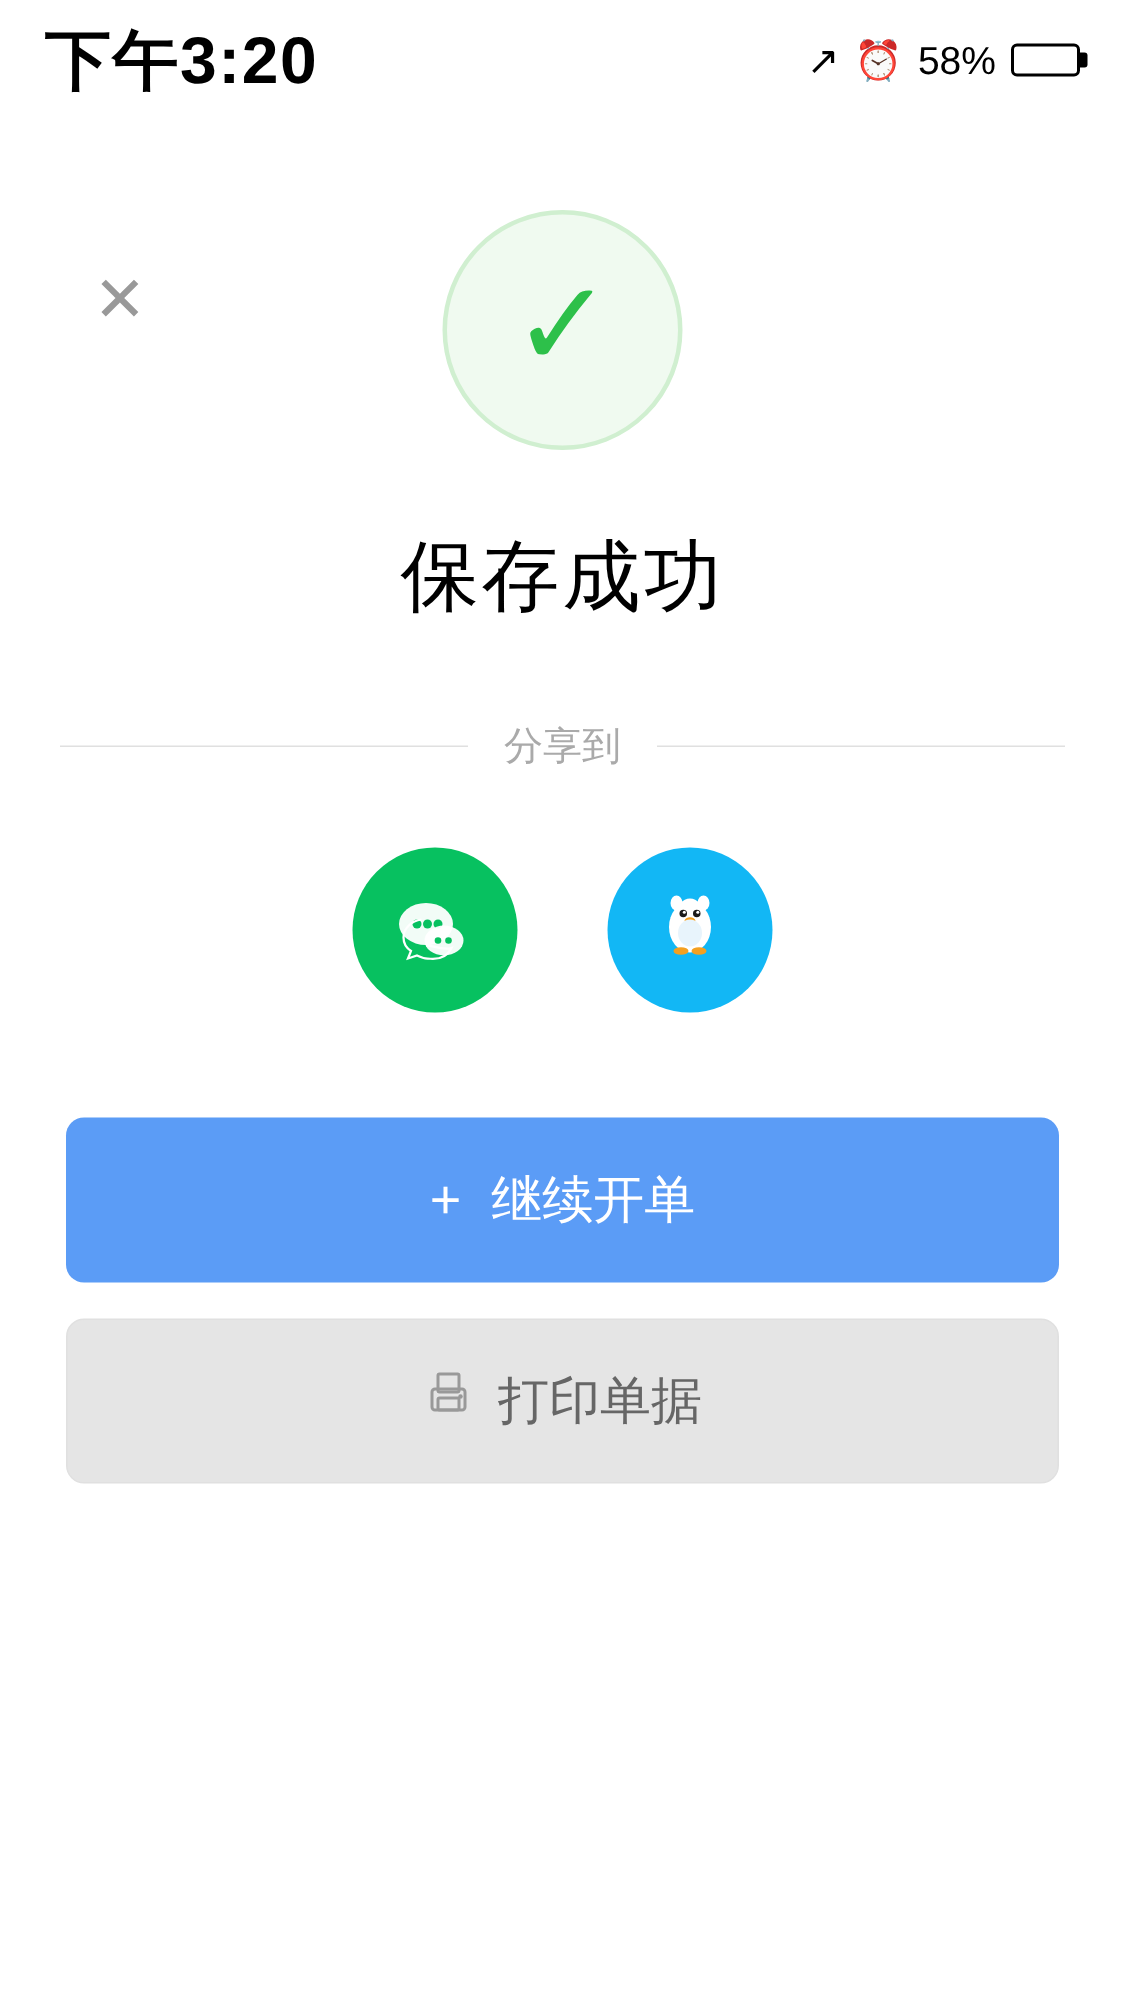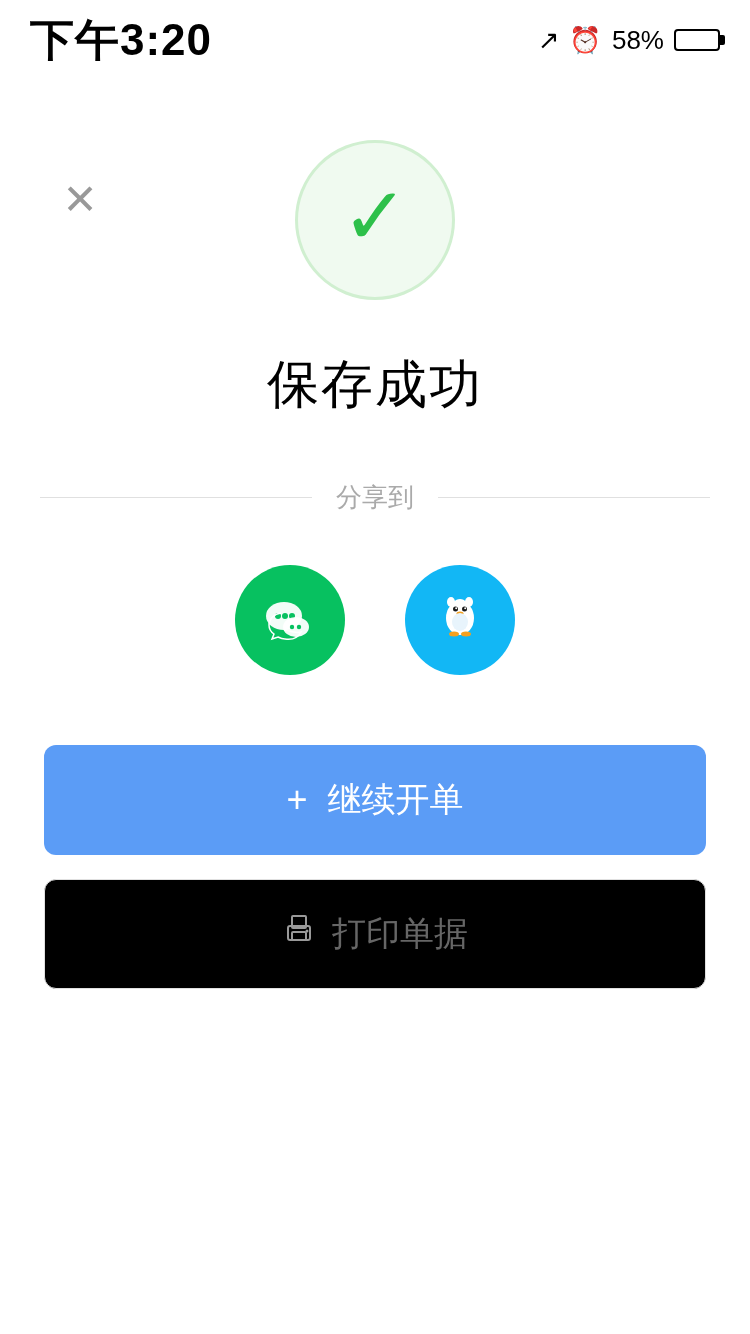--- a/index.html
+++ b/index.html
@@ -209,21 +209,21 @@
       outline: none;
     }
 
     .btn-primary {
       background: #5b9cf6;
       color: #fff;
       font-weight: 400;
     }
 
     .btn-secondary {
-      background: #000000;
+      background: #e5e5e5;
       color: #666;
       border: 1px solid #e0e0e0;
       font-weight: 400;
     }
   </style>
 </head>
 <body>
 
 <div class="status-bar">
   <div class="status-center">下午3:20</div>

